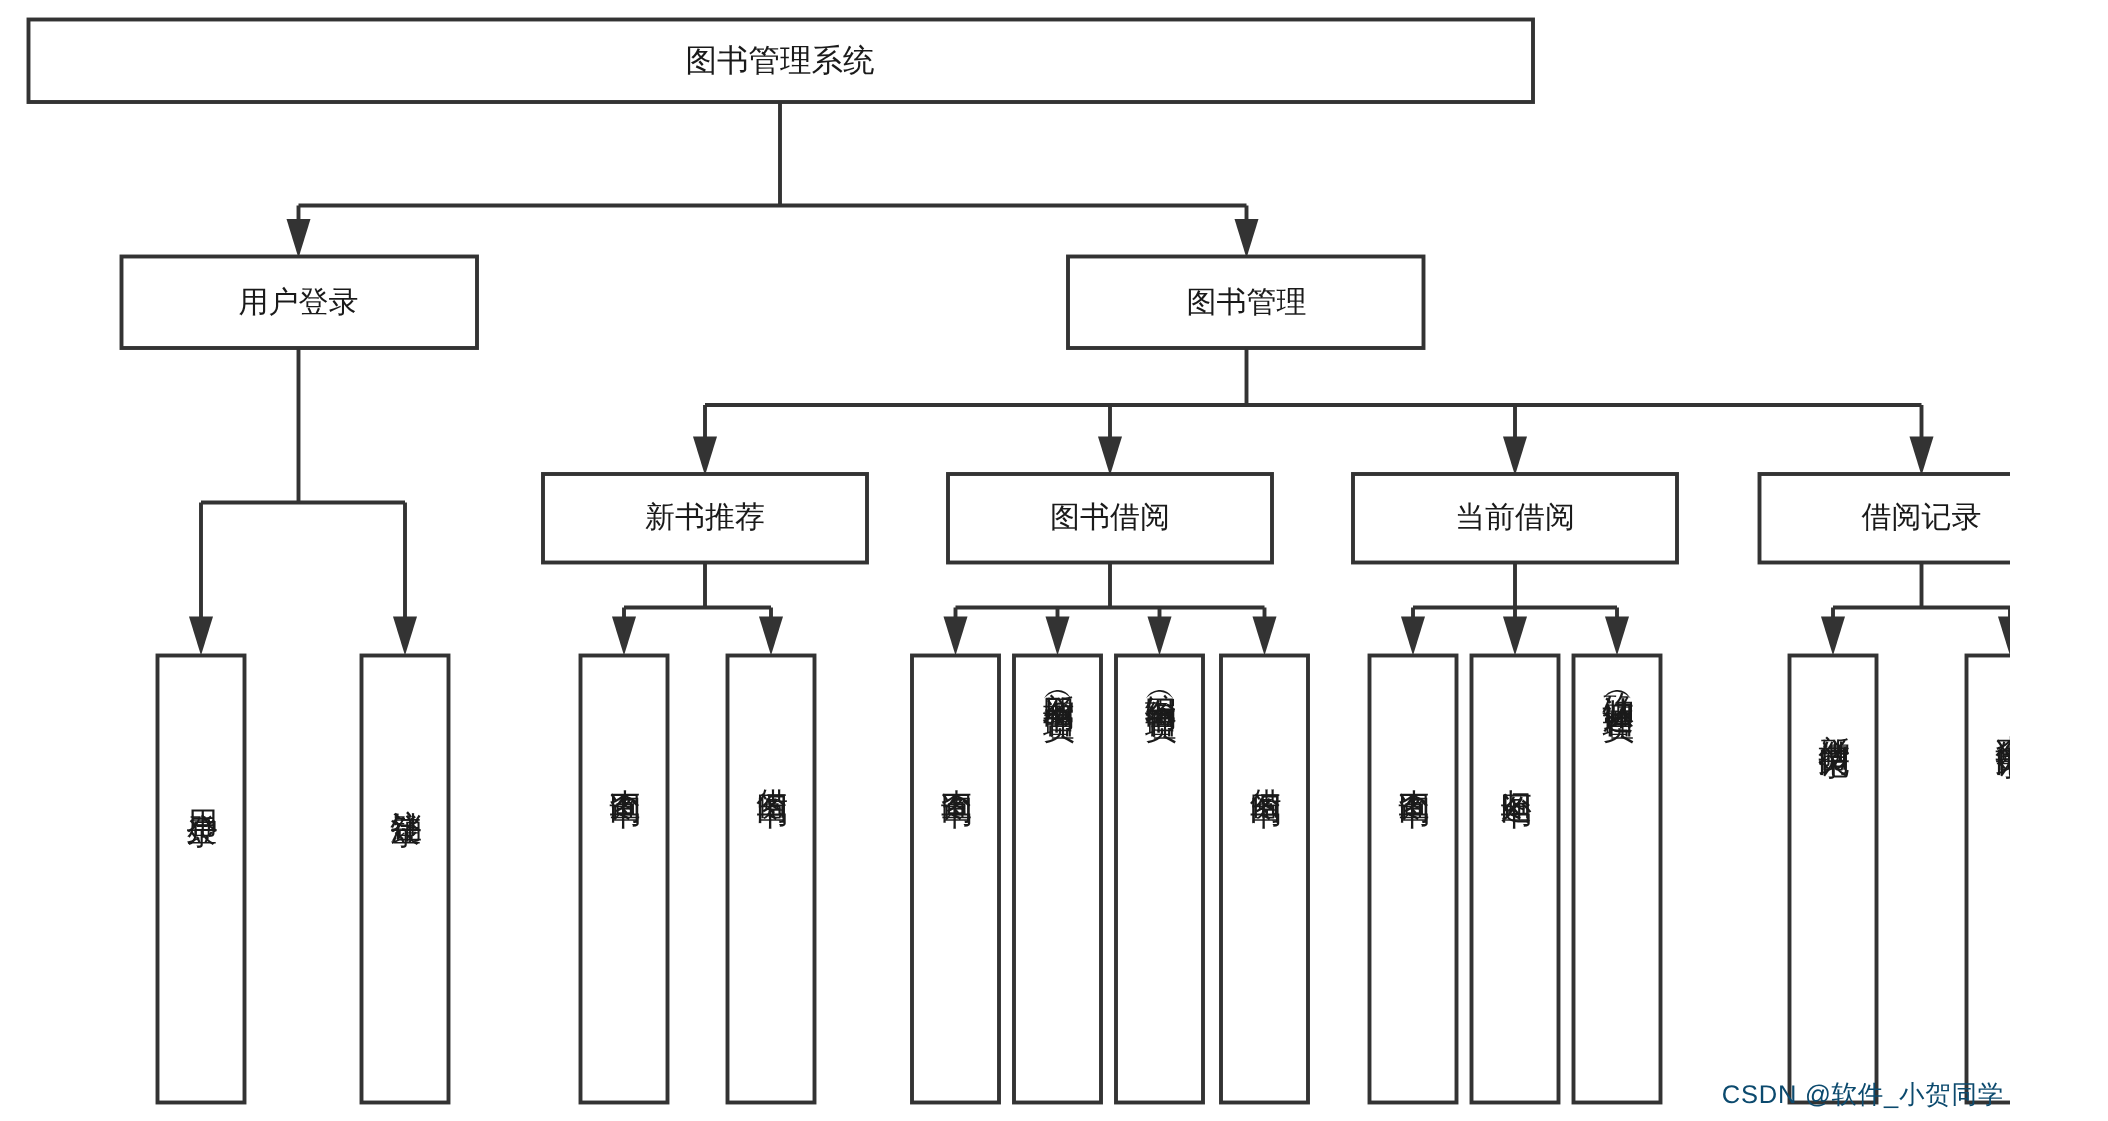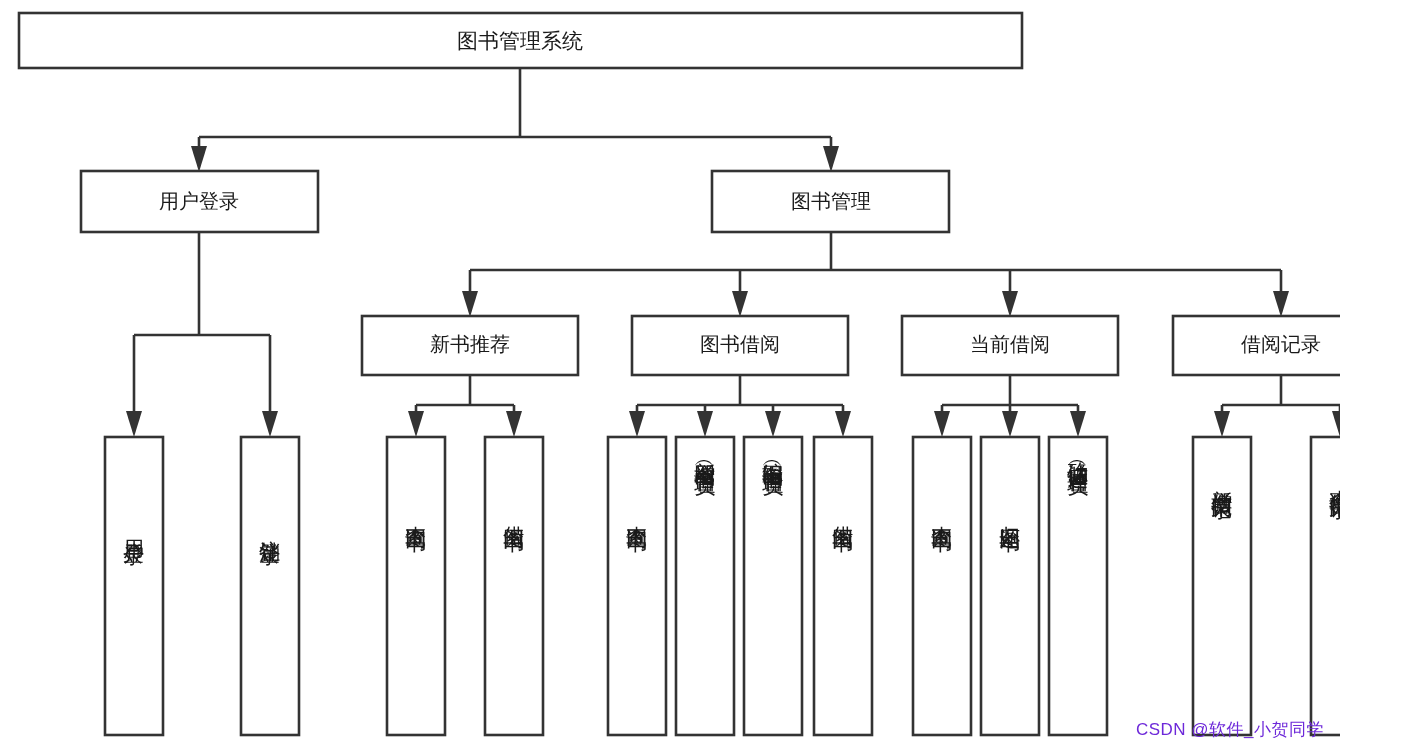--- a/index.html
+++ b/index.html
@@ -68,25 +68,25 @@
     font-family: "Liberation Sans", "DejaVu Sans", sans-serif;
     font-size: 21px;
     line-height: 1.12;
     letter-spacing: 2px;
     color: #1a1a1a;
     white-space: nowrap;
     text-align: left;
   }
   .watermark {
     position: absolute;
-    right: 16px;
+    right: 4px;
     bottom: 6px;
     font-family: "Liberation Sans", "DejaVu Sans", sans-serif;
     font-size: 17px;
-    color: #6d28d9;
+    color: #0c4a6e;
     letter-spacing: 0.5px;
     user-select: none;
     pointer-events: none;
   }
 </style>
 </head>
 <body>
 
 <div id="diagram-root">
 

